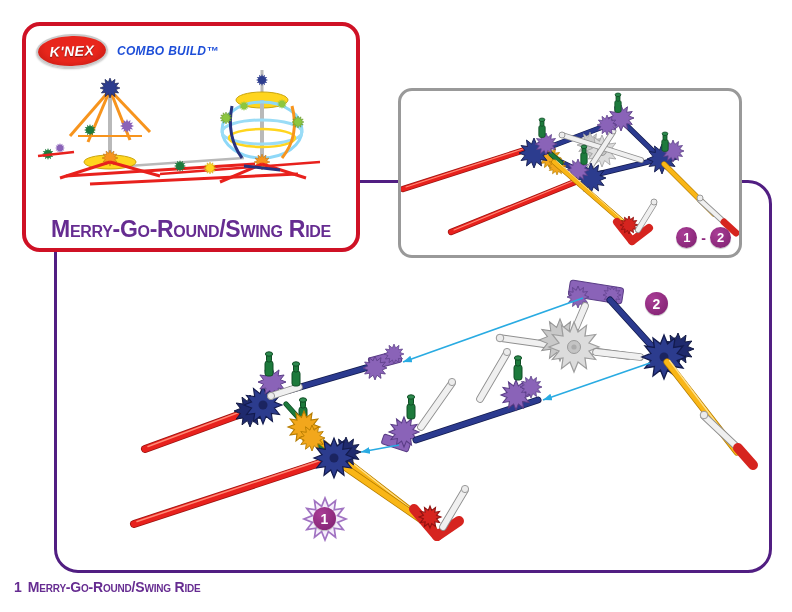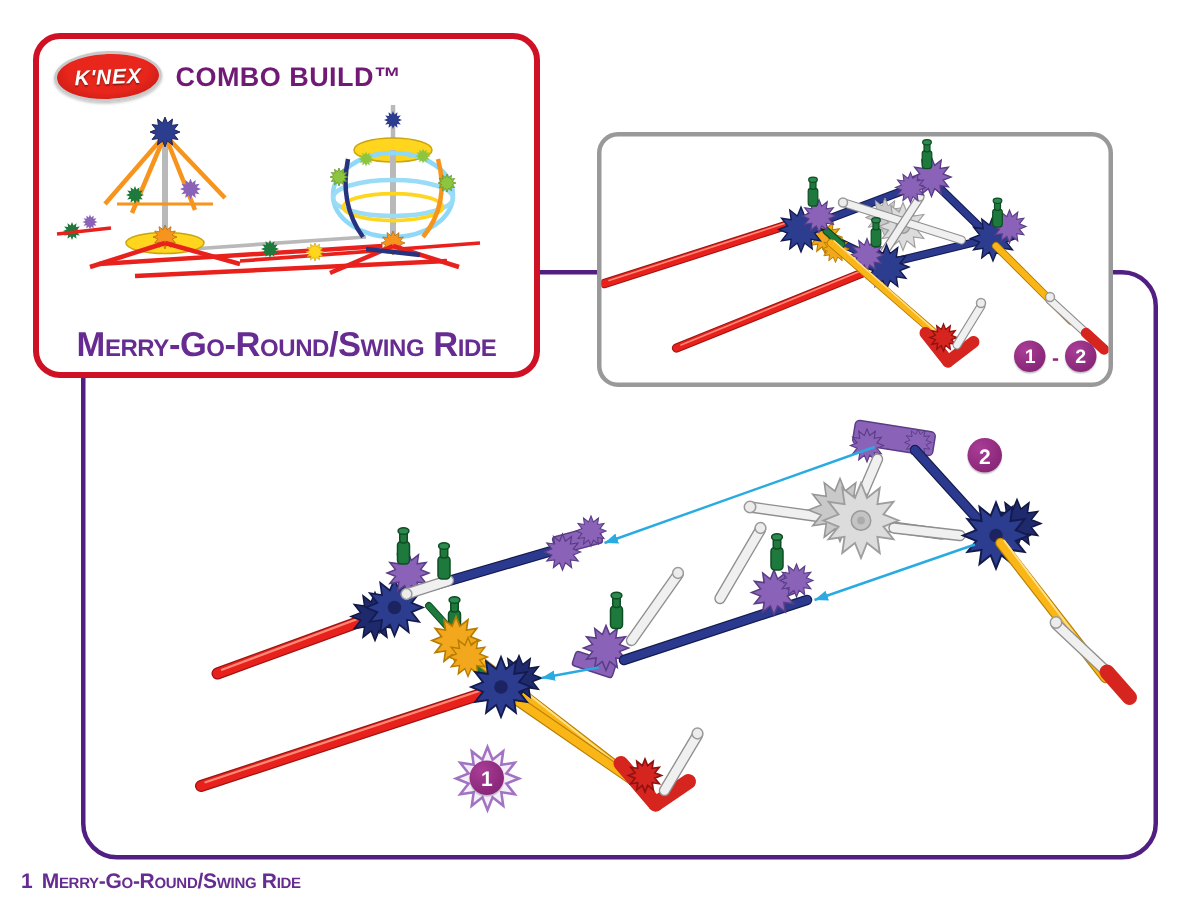--- a/index.html
+++ b/index.html
@@ -7,21 +7,21 @@
 
   
   .main-panel{position:absolute;left:54px;top:180px;width:712px;height:387px;border:3px solid #511e82;border-radius:24px;background:#fff;z-index:1;}
   .diagram-svg{position:absolute;left:54px;top:180px;z-index:2;}
 
   
   .header-card{position:absolute;left:22px;top:22px;width:330px;height:222px;border:4px solid #cf1125;border-radius:18px;background:#fff;z-index:5;}
   .logo-row{position:absolute;left:10px;top:8px;display:flex;align-items:center;gap:9px;}
   .knex-logo{width:68px;height:30px;border-radius:50%;background:radial-gradient(ellipse at 50% 35%,#e8261c 55%,#b81511);border:2px solid #c9c9c9;display:flex;align-items:center;justify-content:center;transform:rotate(-2deg);box-shadow:0 1px 2px rgba(0,0,0,.25);}
   .knex-logo span{color:#fff;font-weight:bold;font-style:italic;font-size:14px;letter-spacing:.5px;text-shadow:0 1px 1px rgba(0,0,0,.45);}
-  .series-label{font-weight:bold;font-size:18px;color:#701a75;letter-spacing:.3px;}
+  .series-label{font-weight:bold;font-size:12px;color:#1d4ed8;letter-spacing:.3px;font-style:italic;}
   .photo-wrap{position:absolute;left:4px;top:40px;}
   .model-title{position:absolute;left:0;right:0;bottom:5px;text-align:center;font-variant:small-caps;font-weight:bold;font-size:23px;letter-spacing:-.3px;color:#662c91;white-space:nowrap;}
 
   
   .preview-card{position:absolute;left:398px;top:88px;width:338px;height:164px;border:3px solid #999;border-radius:14px;background:#fff;z-index:4;}
   .preview-card svg{position:absolute;left:0;top:0;}
   .step-range{position:absolute;right:8px;bottom:7px;display:flex;align-items:center;gap:4px;}
 
   
   .badge{width:21px;height:21px;border-radius:50%;background:radial-gradient(circle at 35% 30%,#a93d96,#7d1f6e);color:#fff;font-weight:bold;font-size:13px;display:flex;align-items:center;justify-content:center;box-shadow:0 1px 1px rgba(0,0,0,.25);}

